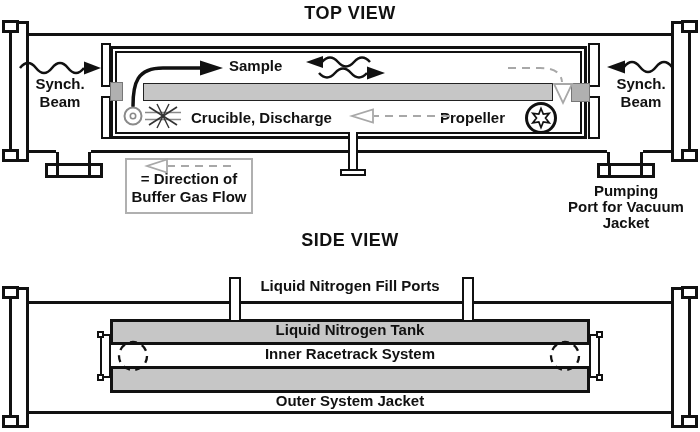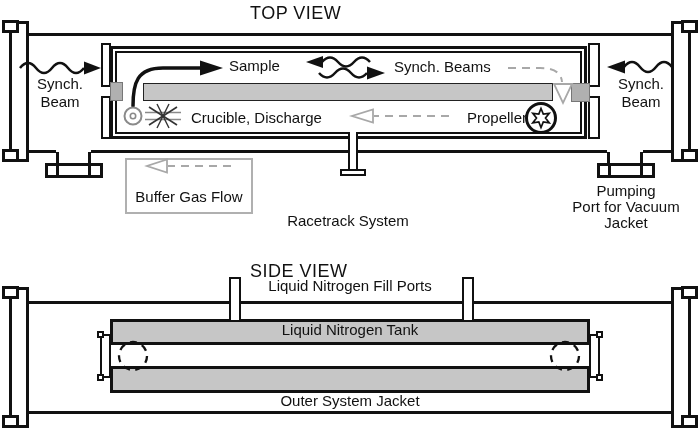--- a/index.html
+++ b/index.html
@@ -2,24 +2,24 @@
 <html><head>
 <meta charset="utf-8">
 <style>
   html,body{margin:0;padding:0;background:#fff}
   #canvas{position:relative;width:700px;height:432px;background:#fff;overflow:hidden;
           font-family:"Liberation Sans","DejaVu Sans",sans-serif}
   .d{position:absolute;box-sizing:border-box}
   .bk{background:#111}
   .fl{border:3px solid #111;background:#fff}
   .fl2{border:2px solid #111;background:#fff}
-  .txt{position:absolute;font-weight:normal;font-size:15px;line-height:16px;color:#111;
+  .txt{position:absolute;font-weight:bold;font-size:15px;line-height:16px;color:#111;
        text-align:center;white-space:nowrap}
-  .ttl{position:absolute;font-weight:normal;font-size:18px;line-height:20px;color:#111;
-       white-space:nowrap;letter-spacing:.5px}
+  .ttl{position:absolute;font-weight:bold;font-size:18px;line-height:20px;color:#111;
+       text-align:center;white-space:nowrap;letter-spacing:.5px}
   svg{display:block}
 </style>
 </head>
 <body>
 
 <div id="canvas">
 
   <div class="d fl" style="left:9px;top:21px;width:20px;height:141px"></div>
   <div class="d fl" style="left:2px;top:20px;width:17px;height:13px"></div>
   <div class="d fl" style="left:2px;top:149px;width:17px;height:13px"></div>
@@ -89,38 +89,38 @@
 
   <div class="d fl2" style="left:229px;top:277px;width:12px;height:45px"></div>
   <div class="d fl2" style="left:462px;top:277px;width:12px;height:45px"></div>
 
   <div class="ttl" style="left:250px;top:3px;width:200px">TOP VIEW</div>
 
   <div class="txt" style="left:20px;top:76px;width:80px">Synch.</div>
   <div class="txt" style="left:20px;top:94px;width:80px">Beam</div>
 
   <div class="txt" style="left:229px;top:58px;text-align:left">Sample</div>
-  <div class="txt" style="left:394px;top:59px;text-align:left">Synch. Beams</div>
   <div class="txt" style="left:191px;top:110px;text-align:left">Crucible, Discharge</div>
-  <div class="txt" style="left:440px;top:110px;width:87px;text-align:right">Propeller</div>
+  <div class="txt" style="left:440px;top:110px;width:87px;text-align:left">Propeller</div>
 
   <div class="txt" style="left:601px;top:76px;width:80px">Synch.</div>
   <div class="txt" style="left:601px;top:94px;width:80px">Beam</div>
 
+  <div class="txt" style="left:125px;top:171px;width:128px">= Direction of</div>
   <div class="txt" style="left:125px;top:189px;width:128px">Buffer Gas Flow</div>
 
-  <div class="txt" style="left:267px;top:213px;width:162px">Racetrack System</div>
 
   <div class="txt" style="left:545px;top:183px;width:162px">Pumping</div>
   <div class="txt" style="left:545px;top:199px;width:162px">Port for Vacuum</div>
   <div class="txt" style="left:545px;top:215px;width:162px">Jacket</div>
 
-  <div class="ttl" style="left:250px;top:261px;width:200px">SIDE VIEW</div>
+  <div class="ttl" style="left:250px;top:230px;width:200px">SIDE VIEW</div>
   <div class="txt" style="left:110px;top:322px;width:480px">Liquid Nitrogen Tank</div>
   <div class="txt" style="left:230px;top:278px;width:240px">Liquid Nitrogen Fill Ports</div>
+  <div class="txt" style="left:110px;top:346px;width:480px">Inner Racetrack System</div>
   <div class="txt" style="left:110px;top:393px;width:480px">Outer System Jacket</div>
 
   <svg class="d" style="left:0;top:0;pointer-events:none" width="700" height="432" viewBox="0 0 700 432">
 
     <g>
       <path d="M20,68 q8,-10 16,0 t16,0 t16,0 t16,0" fill="none" stroke="#111" stroke-width="2.5"></path>
       <polygon points="84,61.5 101,68 84,74.5" fill="#111"></polygon>
     </g>
 
     <g>

